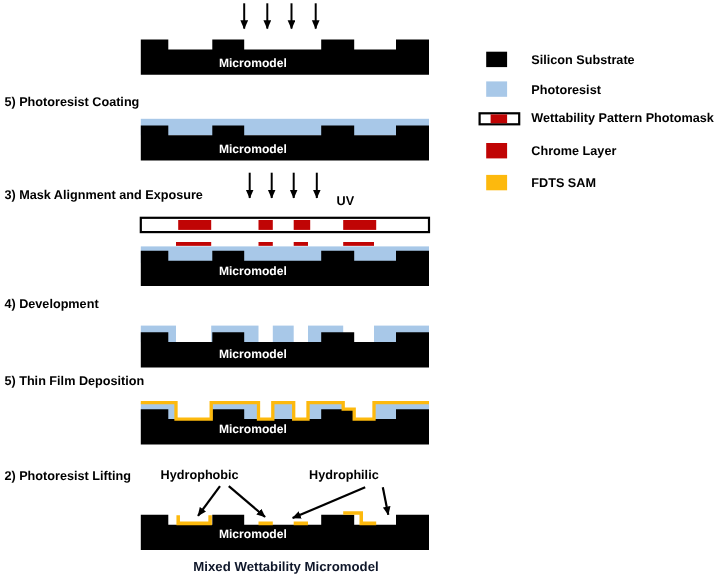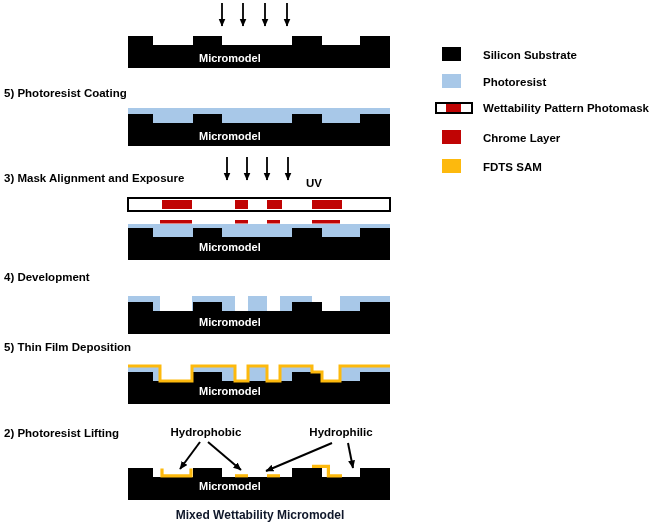--- a/index.html
+++ b/index.html
@@ -2,21 +2,21 @@
 <html style="--silicon: #000000; --photoresist: #A8C8E8; --chrome: #C00404; --fdts: #FDB90D;"><head>
 <meta charset="utf-8">
 <style>
   html,body{margin:0;padding:0;background:#fff;}
   .canvas{position:relative;width:662px;height:528px;background:#ffffff;
           font-family:"Liberation Sans",sans-serif;overflow:hidden;}
   .title{position:absolute;left:4px;font-weight:bold;font-size:11.5px;color:#000;white-space:nowrap;}
   .micro{position:absolute;left:199px;width:120px;color:#fff;
          font-weight:bold;font-size:11px;white-space:nowrap;}
   .uv{position:absolute;left:306px;top:163px;font-weight:bold;font-size:11.5px;color:#000;margin-top:14px;}
-  .anno{position:absolute;width:120px;text-align:center;font-weight:bold;font-size:11.5px;color:#000;white-space:nowrap;}
+  .anno{position:absolute;width:120px;font-weight:bold;font-size:11.5px;color:#000;white-space:nowrap;}
   .caption{position:absolute;left:129px;top:508px;width:262px;text-align:center;
            font-weight:bold;font-size:12px;color:#0f172a;white-space:nowrap;}
   .shapes{position:absolute;left:0;top:0;}
   .f-silicon{fill:var(--silicon);}
   .f-resist{fill:var(--photoresist);}
   .f-chrome{fill:var(--chrome);}
   .mask-body{fill:#ffffff;stroke:#000;stroke-width:2;}
   .s-fdts{stroke:var(--fdts);fill:none;stroke-linejoin:miter;}
   .arrow{stroke:#000;fill:none;}
   .legend-row{position:absolute;left:435px;height:16px;display:flex;align-items:flex-end;}

